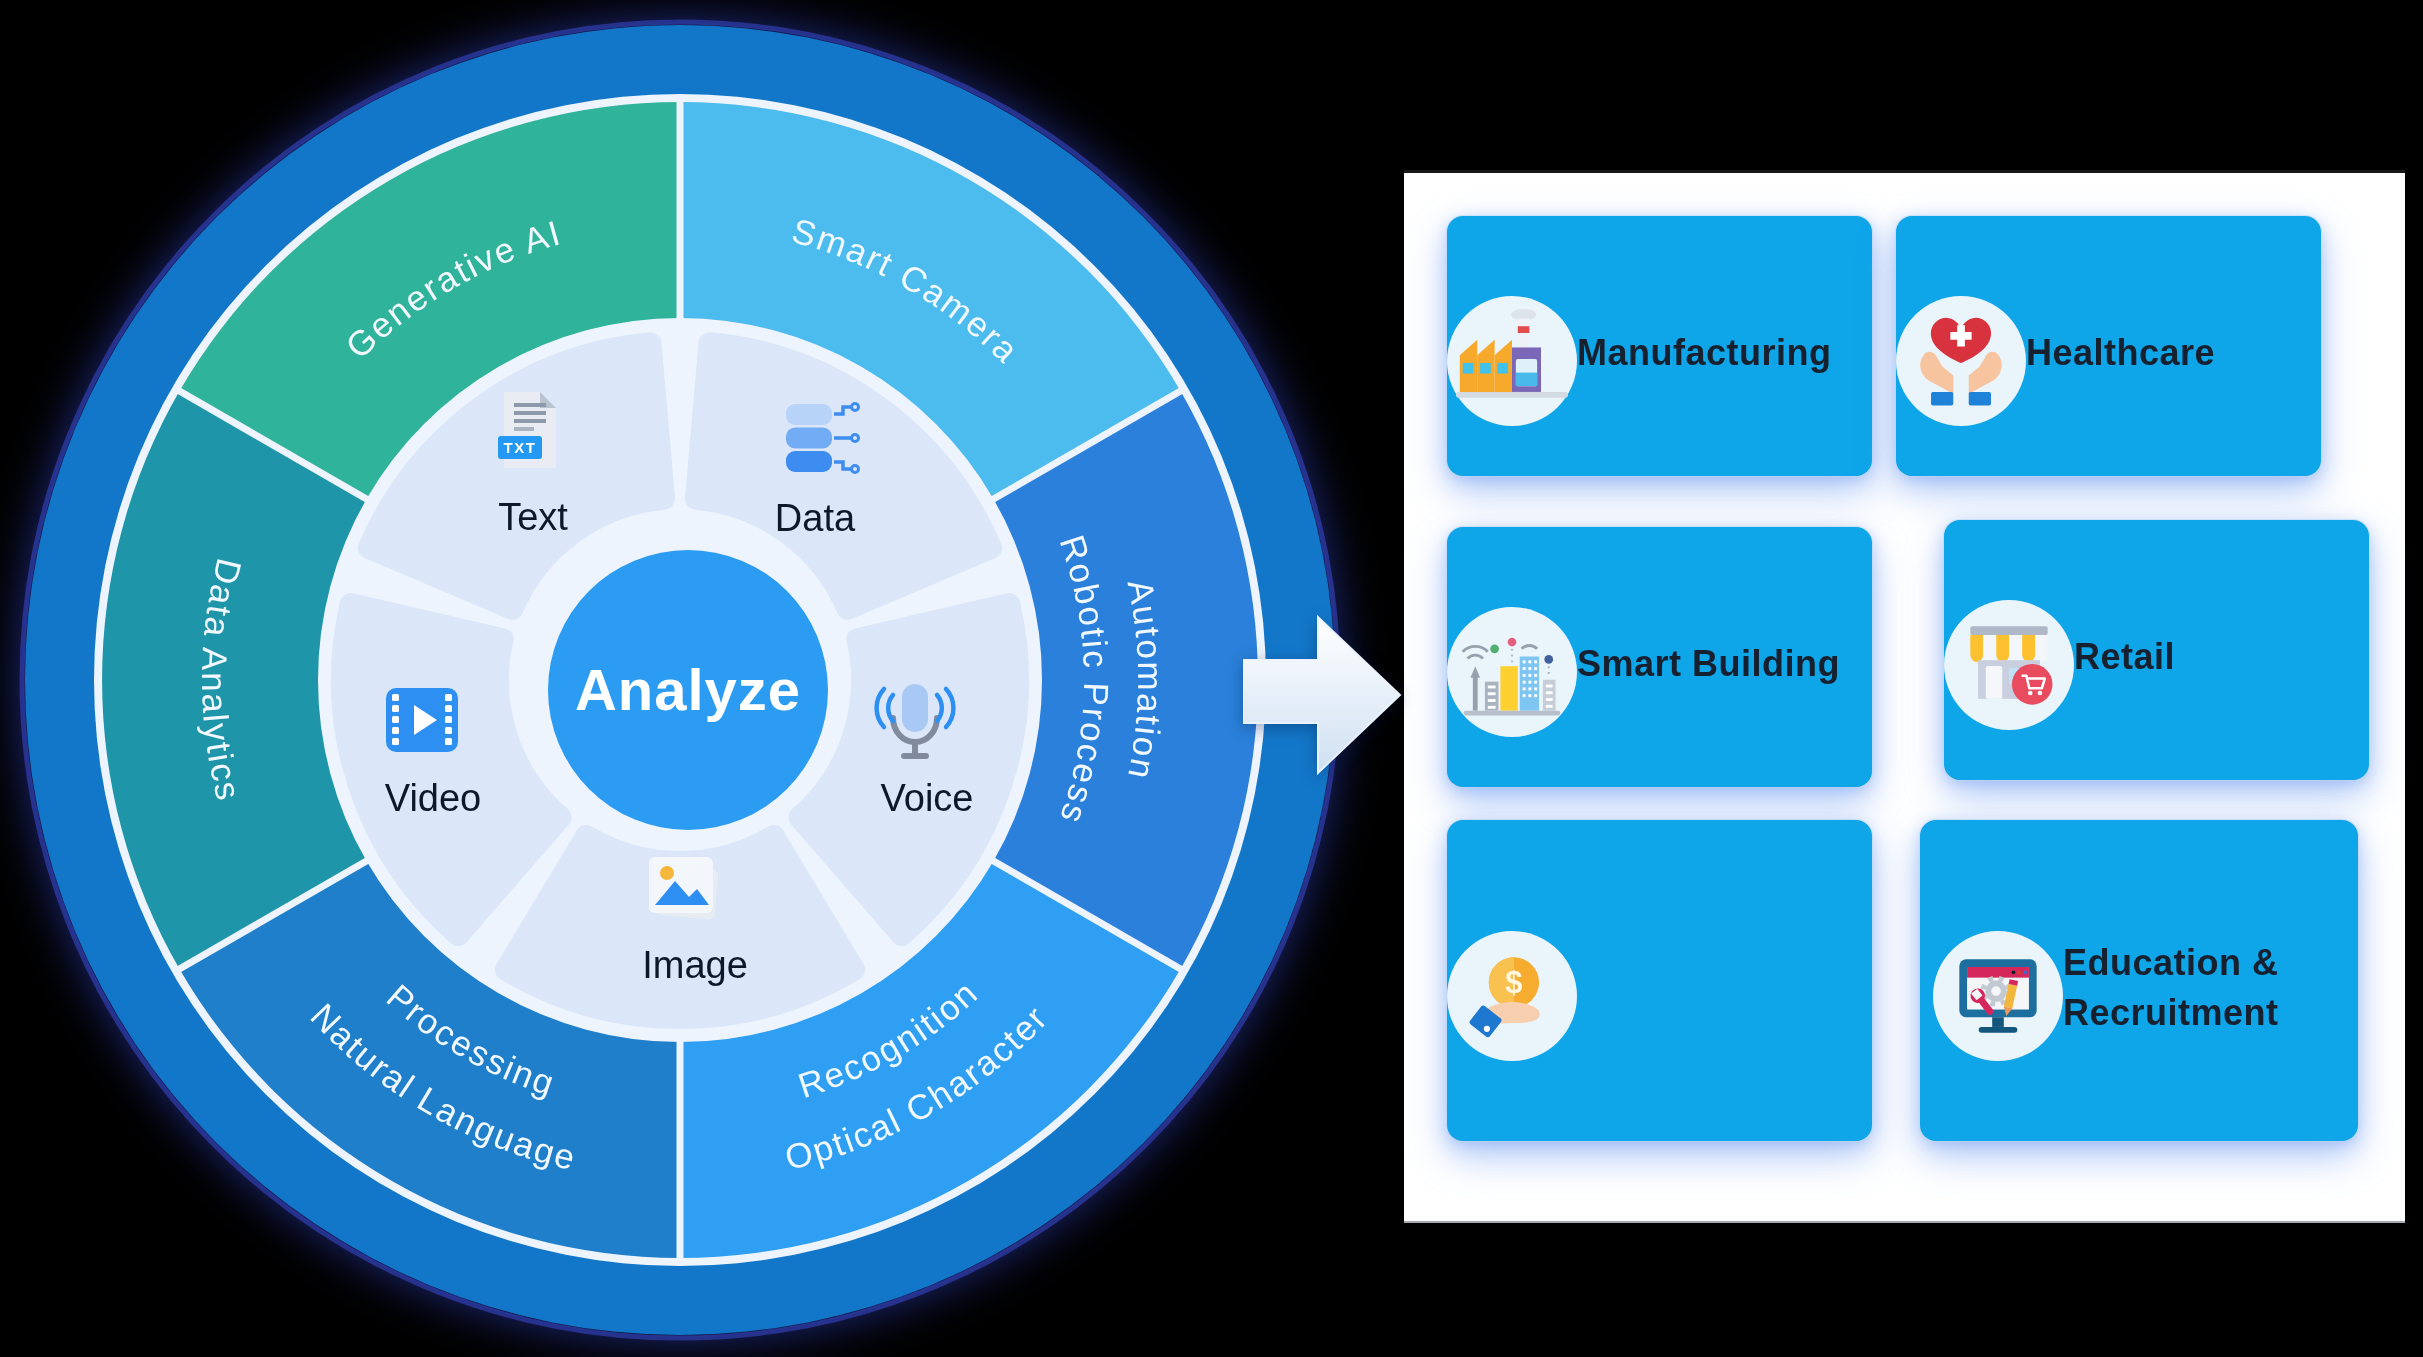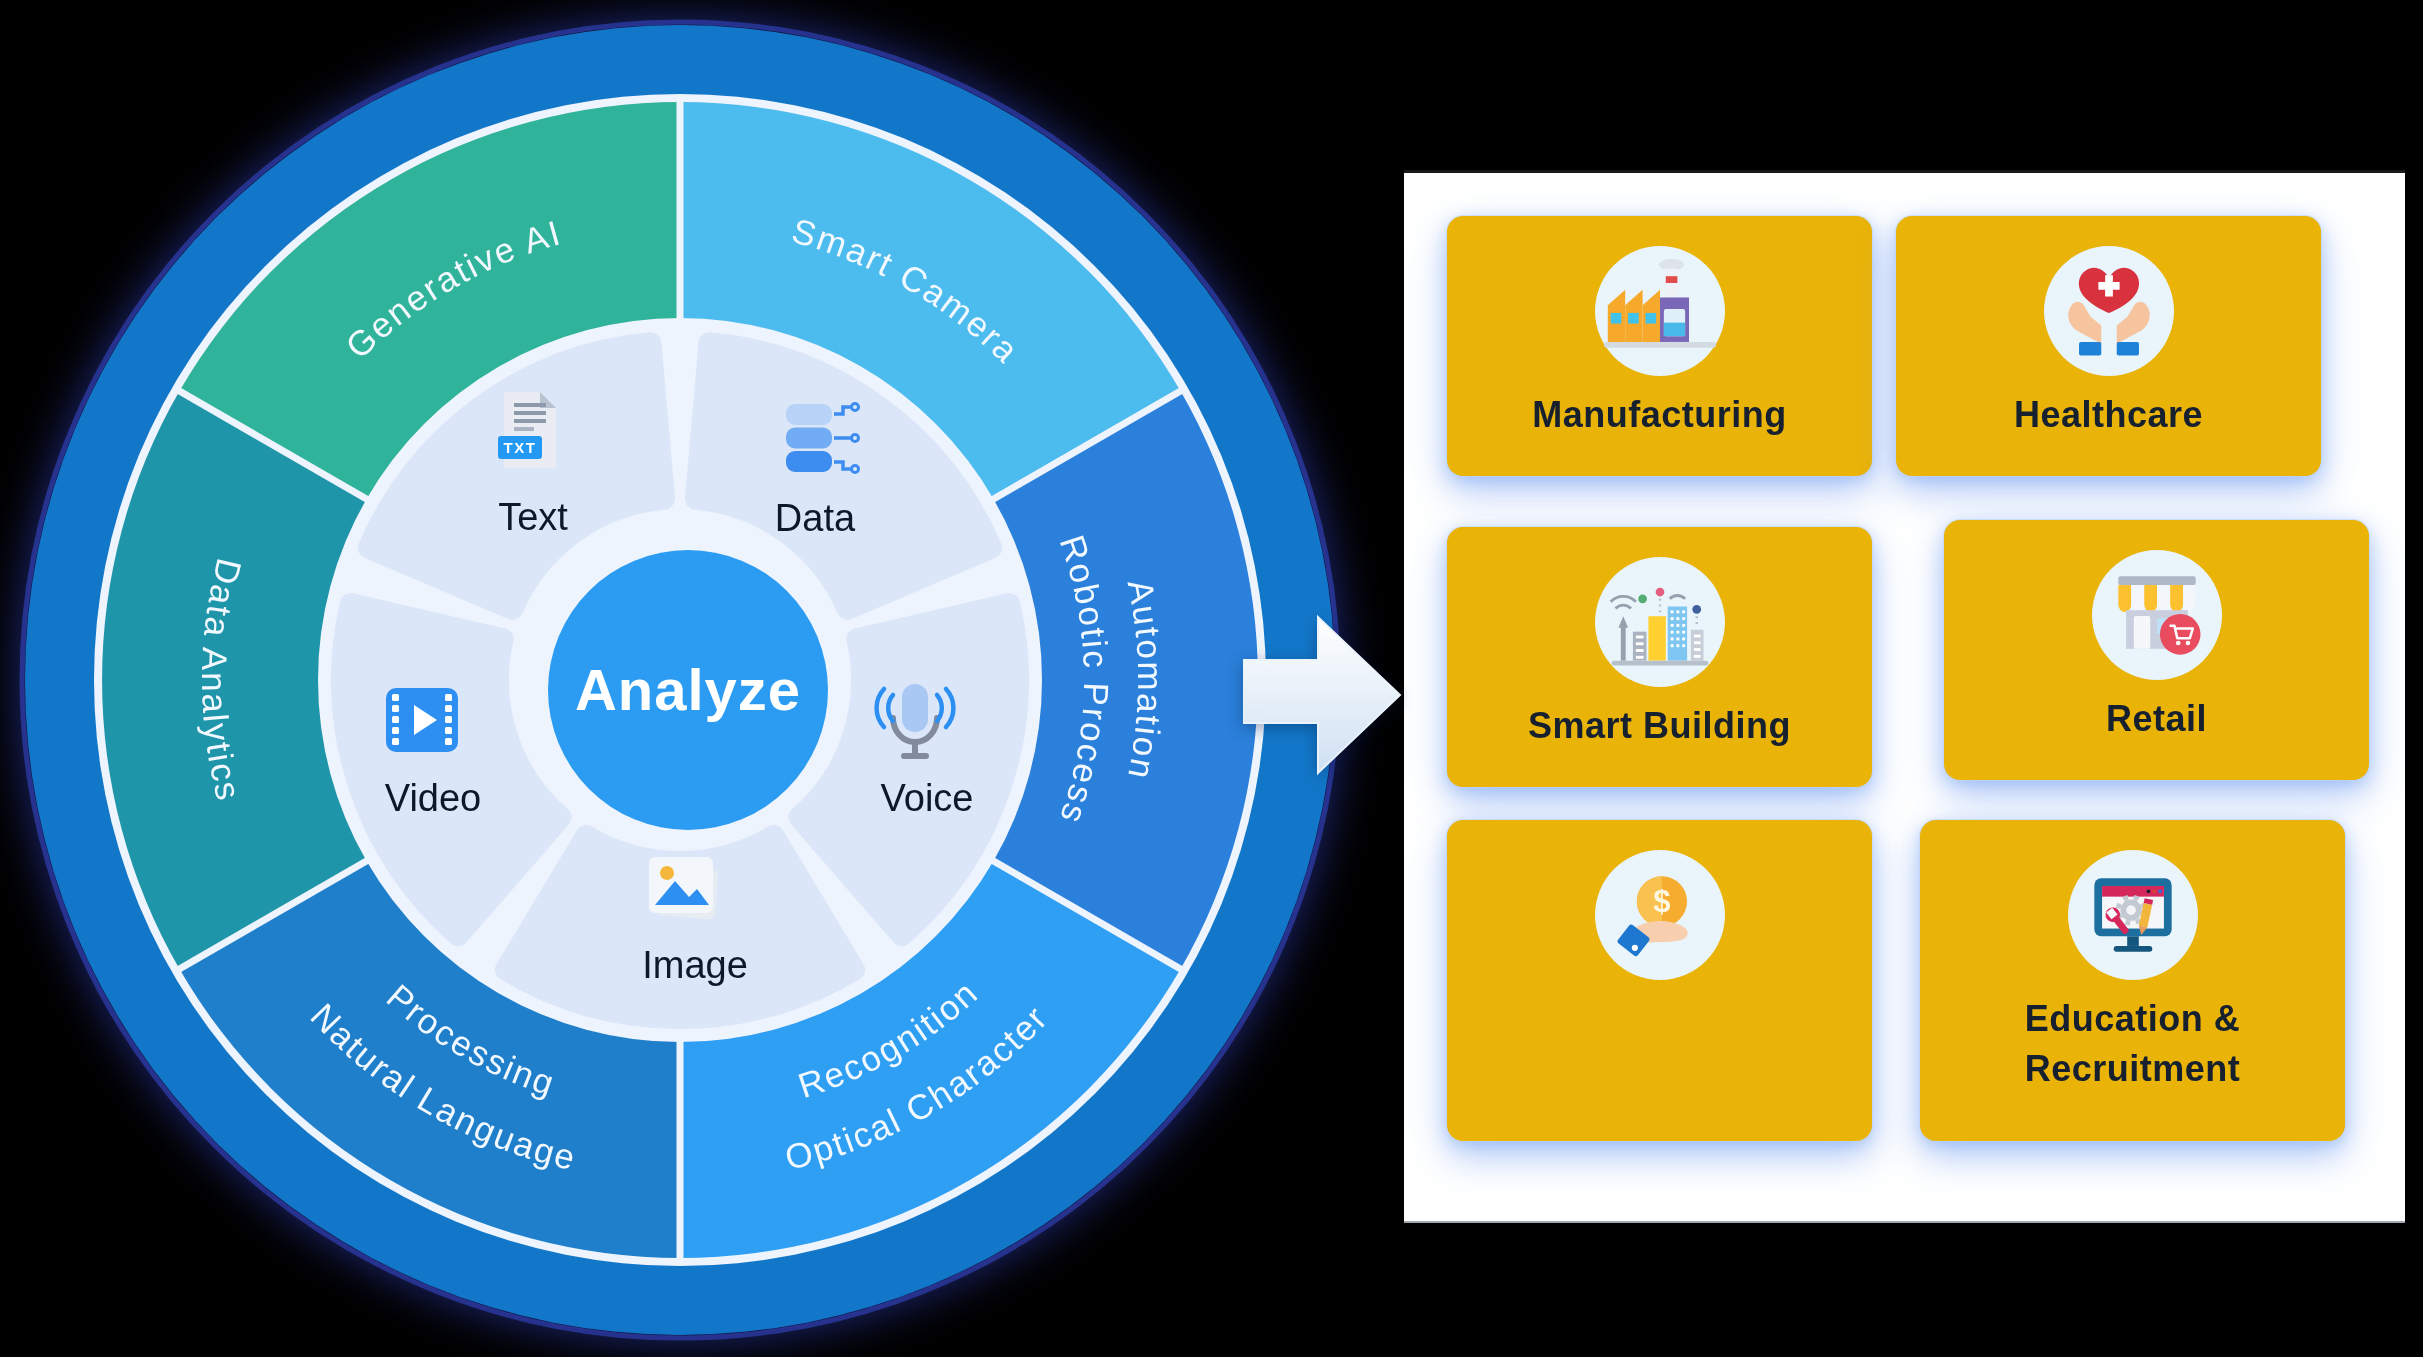--- a/index.html
+++ b/index.html
@@ -4,21 +4,21 @@
 <style>
   html,body{margin:0;padding:0;background:#000;}
   .stage{position:relative;width:2423px;height:1357px;background:#000;overflow:hidden;
          font-family:"Liberation Sans","DejaVu Sans",sans-serif;}
   .wheel-svg{position:absolute;left:10px;top:10px;width:1340px;height:1340px;
              filter:drop-shadow(0 0 24px rgba(62,84,245,.55));}
   .arrow-svg{position:absolute;left:1243px;top:598px;width:160px;height:190px;z-index:5;
              filter:drop-shadow(0 4px 8px rgba(0,20,60,.35));}
   .panel{position:absolute;left:1404px;top:170px;width:1001px;height:1053px;background:#ffffff;
          border-top:3px solid #181818;border-bottom:2px solid #a3a9b0;box-sizing:border-box;}
-  .card{position:absolute;background:#eab308;border-radius:16px;display:flex;flex-direction:column;
+  .card{position:absolute;background:#0ea5e9;border-radius:16px;display:flex;flex-direction:row;
         align-items:center;cursor:pointer;
         box-shadow:0 0 0 1px rgba(190,215,245,.55),0 16px 38px rgba(92,142,240,.45),0 4px 16px rgba(92,142,240,.35);}
   .card.r12{width:425px;height:260px;}
   .card.r3{width:425px;height:321px;}
   .icon-circle{width:130px;height:130px;border-radius:50%;background:#e9f4fb;margin-top:30px;
                display:flex;align-items:center;justify-content:center;}
   .icon-circle svg{width:116px;height:116px;}
   .card-label{margin-top:14px;font-size:36px;font-weight:600;color:#16202e;line-height:50px;
               text-align:center;white-space:pre-line;letter-spacing:.5px;}
   .seg-label{font-size:35px;font-weight:500;fill:#f2f8ff;letter-spacing:2px;}
@@ -295,21 +295,21 @@
           <text x="2" y="-3" text-anchor="middle" font-size="32" font-weight="bold" fill="#fff7e0" font-family="Liberation Sans,sans-serif">$</text>
           <path d="M-32,18 C-20,6 0,4 14,8 C26,11 32,17 27,23 C23,27 12,28 2,28 L-24,29 Z" fill="#f8cfae"></path>
           <g transform="rotate(38 -26 26)">
             <rect x="-40" y="15" width="26" height="24" rx="3" fill="#1f78cf"></rect>
           </g>
           <circle cx="-26" cy="34" r="3.2" fill="#fff"></circle>
         </svg>
       </div>
     </div>
 
-    <div class="card r3" style="left:516px;top:647px;">
+    <div class="card r3" style="left:516px;top:647px;padding-left:13px;">
       <div class="icon-circle">
         <svg viewBox="-60 -60 120 120">
           <rect x="-40" y="-38" width="80" height="60" rx="7" fill="#1c6f9f"></rect>
           <rect x="-32" y="-30" width="64" height="44" fill="#f4f6f8"></rect>
           <rect x="-32" y="-30" width="64" height="11" fill="#d6275c"></rect>
           <circle cx="16" cy="-24.5" r="1.9" fill="#10202c"></circle>
           <circle cx="22" cy="-24.5" r="1.9" fill="#d2422e"></circle>
           <circle cx="28" cy="-24.5" r="1.9" fill="#2f6fd8"></circle>
           <circle cx="-2" cy="-5" r="8" fill="none" stroke="#c2c9d2" stroke-width="6"></circle>
           <circle cx="-2" cy="-5" r="13.5" fill="none" stroke="#c2c9d2" stroke-width="5" stroke-dasharray="5 6"></circle>

